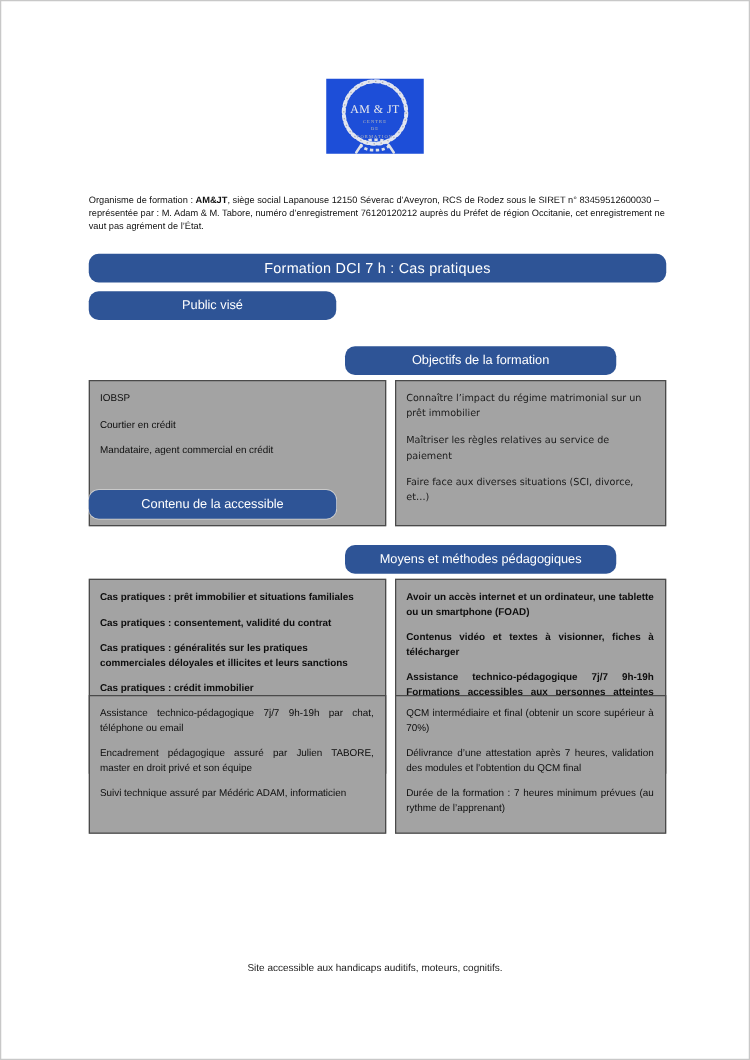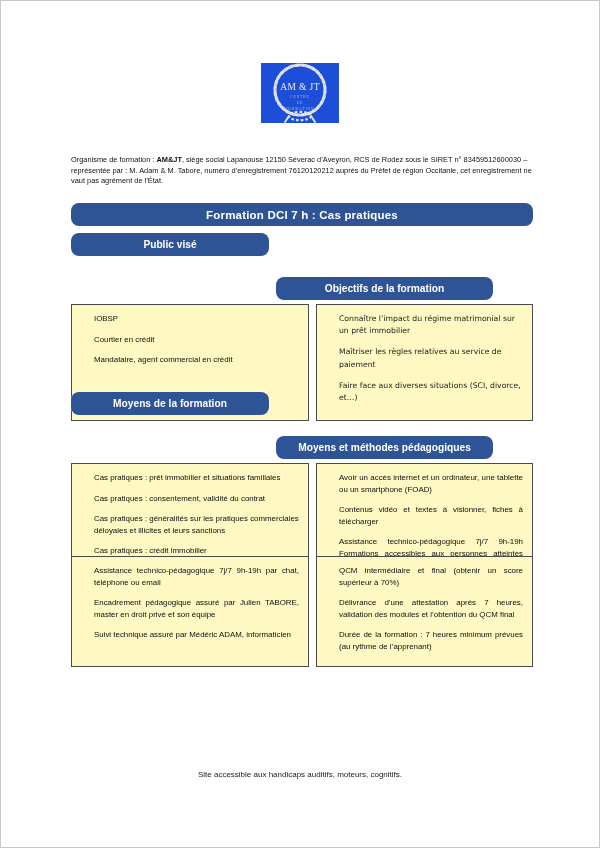--- a/index.html
+++ b/index.html
@@ -55,21 +55,21 @@
     color: #111;
     text-align: left;
   }
   .intro b { font-weight: bold; margin-top: 40px; }
 
   
   .bar {
     background: #2e5496;
     color: #ffffff;
     border-radius: 8px;
-    font-weight: bold;
+    font-weight: normal;
     display: flex;
     align-items: center;
     justify-content: center;
     box-sizing: border-box;
     text-align: center;
     box-shadow: 0 0 0 0.6px rgba(255,255,255,0.55);
   }
   .title-bar {
     position: absolute;
     left: 70px;
@@ -99,22 +99,22 @@
 
   .row-bodies {
     display: flex;
     gap: 7px;
     margin-top: 4px;
     align-items: stretch;
   }
   .box {
     border: 1px solid #4a4a4a;
     box-sizing: border-box;
-    background: #fef9c3;
-    padding: 8px 9px 8px 22px;
+    background: #a3a3a3;
+    padding: 8px 9px 8px 8px;
   }
   .box.col-left  { width: 238px; }
   .box.col-right { width: 217px; }
 
   .box p { margin: 0 0 9px 0; }
   .box p:last-child { margin-bottom: 0; }
 
   
   .sty-arial {
     font-family: "Liberation Sans", sans-serif;
@@ -130,21 +130,21 @@
     color: #1a1a1a;
   }
   .justify { text-align: justify; text-justify: inter-word; }
 
   
   #section-1 { top: 232px; }
   #section-2 { top: 391px; }
   #section-3 { top: 551px; }
 
   #section-1 .box { height: 117px; }
-  #section-2 .box { height: 156px; }
+  #section-2 .box { height: 156px; font-weight: bold; }
   #section-3 .box { height: 111px; }
 
   
   .footer {
     position: absolute;
     left: 0; right: 0;
     top: 768px;
     text-align: center;
     font-size: 8px;
     color: #1a1a1a;
@@ -195,21 +195,21 @@
       <div class="box col-right sty-calibri">
         <p>Connaître l’impact du régime matrimonial sur un prêt immobilier</p>
         <p>Maîtriser les règles relatives au service de paiement</p>
         <p>Faire face aux diverses situations (SCI, divorce, et…)</p>
       </div>
     </div>
   </div>
 
   <div class="grid" id="section-2">
     <div class="row-heads">
-      <div class="bar col-left">Moyens de la formation</div>
+      <div class="bar col-left">Contenu de la accessible</div>
       <div class="bar col-right">Moyens et méthodes pédagogiques</div>
     </div>
     <div class="row-bodies">
       <div class="box col-left sty-arial">
         <p>Cas pratiques : prêt immobilier et situations familiales</p>
         <p>Cas pratiques : consentement, validité du contrat</p>
         <p>Cas pratiques : généralités sur les pratiques commerciales déloyales et illicites et leurs sanctions</p>
         <p>Cas pratiques : crédit immobilier</p>
       </div>
       <div class="box col-right sty-arial justify">

